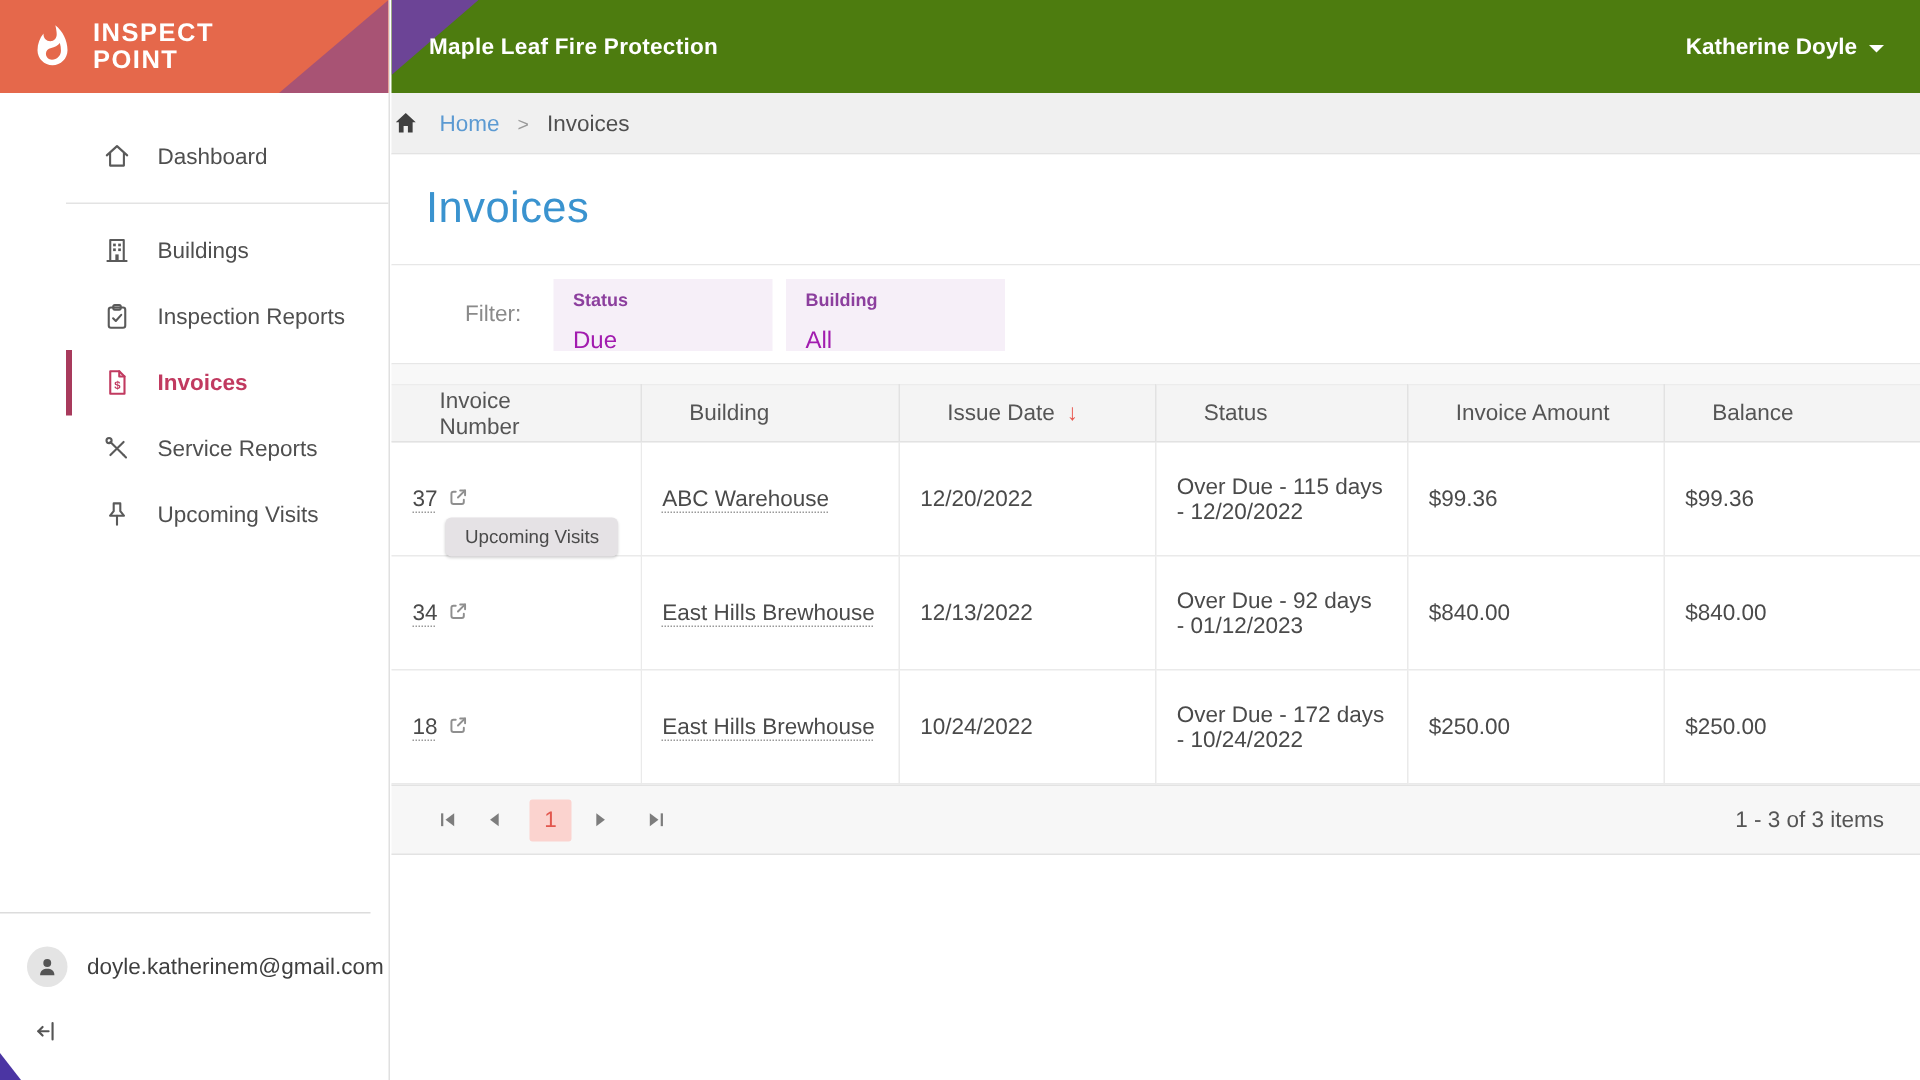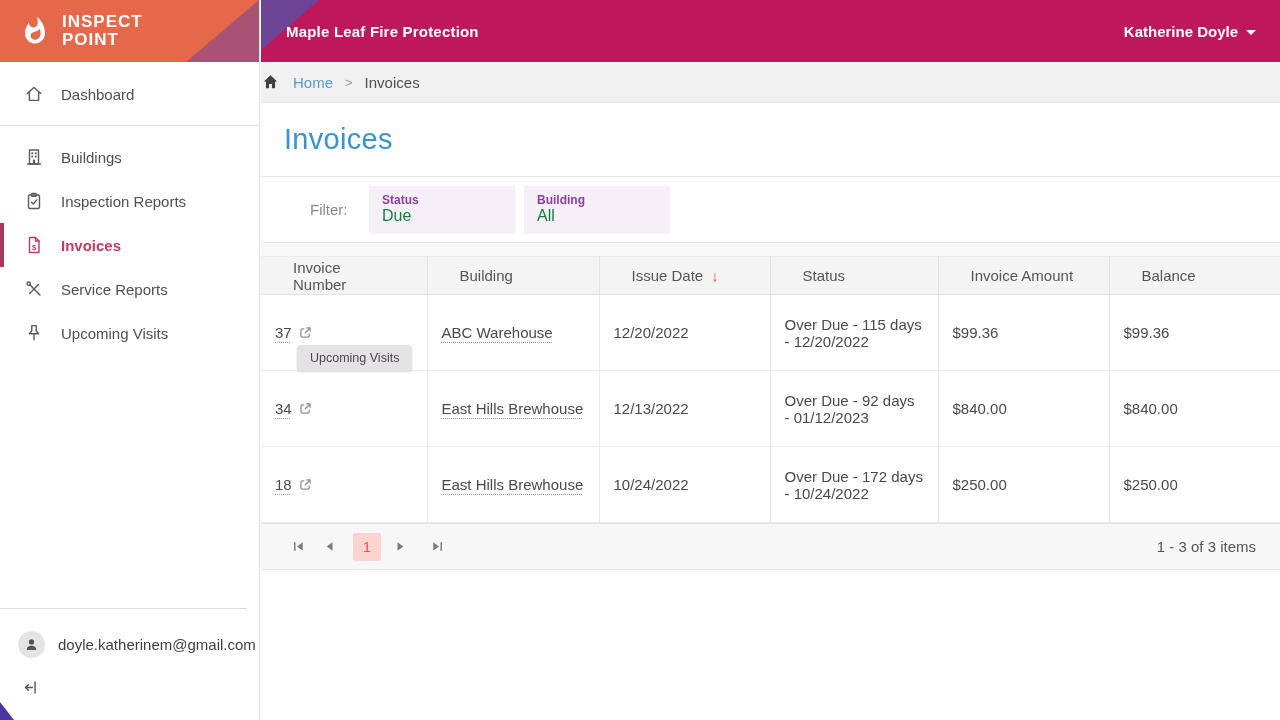--- a/index.html
+++ b/index.html
@@ -8,21 +8,21 @@
 
   
   .sidebar { position:absolute; left:0; top:0; width:260px; height:720px;
              background:#fff; border-right:1px solid #e0e0e0; z-index:5; }
   .logo-block { height:62px; background:#E5684B; position:relative; overflow:hidden;
                 display:flex; align-items:center; padding-left:20px; gap:12px; }
   .logo-corner { position:absolute; right:0; top:0; width:73px; height:62px;
                  background:#A85374; clip-path:polygon(100% 0, 100% 100%, 0 100%); }
   .logo-text { color:#fff; font-weight:700; font-size:17px; line-height:1.08;
                letter-spacing:1px; position:relative; z-index:2; }
-  .nav { padding-top:10px; }
+  .nav { padding-top:20px;margin-left:44px; }
   .nav-item { height:44px; display:flex; align-items:center; padding-left:24px; gap:17px;
               font-size:15px; color:#4f4f4f; cursor:pointer; }
   .nav-item svg { width:20px; height:20px; flex:none; stroke:#5a5a5a; fill:none;
                   stroke-width:1.4; stroke-linecap:round; stroke-linejoin:round; }
   .nav-item .fillbit { fill:#5a5a5a; stroke:none; }
   .nav-item.active { color:#C13A60; font-weight:700; box-shadow:inset 4px 0 0 #A83A5C; }
   .nav-item.active svg { stroke:#C13A60; }
   .nav-divider { border-top:1px solid #e3e3e3; margin:9px 0; }
   .sidebar-bottom { position:absolute; left:0; right:12px; bottom:0; height:112px;
                     border-top:1px solid #dcdcdc; }
@@ -30,21 +30,21 @@
   .avatar { width:27px; height:27px; border-radius:50%; background:#e4e4e4; flex:none;
             display:flex; align-items:center; justify-content:center; }
   .user-email { font-size:15px; color:#3f3f3f; }
   .collapse-btn { margin:20px 0 0 22px; width:22px; height:20px; cursor:pointer; }
   .collapse-btn svg { stroke:#555; fill:none; stroke-width:1.5; stroke-linecap:round; stroke-linejoin:round; }
   .corner-triangle { position:absolute; left:0; bottom:0; width:14px; height:18px;
                      background:#4B35A3; clip-path:polygon(0 0, 0 100%, 100% 100%); z-index:9; }
 
   
   .main { position:absolute; left:261px; top:0; width:1019px; height:720px; background:#fff; }
-  .app-header { height:62px; background:#be185d; position:relative; display:flex; align-items:center; }
+  .app-header { height:62px; background:#4d7c0f; position:relative; display:flex; align-items:center; }
   .header-corner { position:absolute; left:0; top:0; width:58px; height:50px;
                    background:#6C4496; clip-path:polygon(0 0, 100% 0, 0 100%); }
   .company { margin-left:25px; color:#fff; font-size:15px; font-weight:700;
              letter-spacing:0.2px; position:relative; z-index:2; }
   .user-menu { margin-left:auto; margin-right:24px; color:#fff; font-size:15px; font-weight:700;
                display:flex; align-items:center; gap:8px; cursor:pointer; position:relative; z-index:2; }
   .caret-down { width:0; height:0; border-left:5px solid transparent;
                 border-right:5px solid transparent; border-top:5px solid #fff; margin-top:2px; }
 
   .breadcrumb-bar { height:41px; background:#F0F0F0; border-bottom:1px solid #e3e3e3;
@@ -56,21 +56,21 @@
   .title-section { height:74px; background:#fff; border-bottom:1px solid #e7e7e7;
                    display:flex; align-items:center; }
   .page-title { margin-left:23px; font-size:29px; color:#3A93CF; font-weight:400; letter-spacing:0.3px; }
 
   .filter-section { height:66px; background:#fff; border-bottom:1px solid #e7e7e7;
                     display:flex; align-items:center; padding-left:23px; }
   .filter-label { color:#8a8a8a; font-size:15px; width:59px;margin-left:26px; }
   .chip { width:146px; height:48px; background:#F6EFF8; padding:7px 13px; cursor:pointer; }
   .chip + .chip { margin-left:9px; }
   .chip-label { font-size:12px; color:#8C3F9E; font-weight:700; }
-  .chip-value { font-size:16px; color:#15803d; margin-top:0; }
+  .chip-value { font-size:16px; color:#a21caf; margin-top:12px; }
 
   .table-gap { height:13px; background:#F8F8F8; }
 
   table.invoices { width:100%; border-collapse:collapse; table-layout:fixed;
                    font-size:15px; color:#4a4a4a; }
   table.invoices thead th { background:#F4F4F4; height:38px; font-weight:400; color:#555;
         text-align:left; padding:0 32px; border-right:1px solid #e2e2e2;
         border-bottom:1px solid #e2e2e2; border-top:1px solid #ececec; }
   table.invoices th:last-child, table.invoices td:last-child { border-right:none; }
   table.invoices tbody td { height:76px; padding:8px 14px; border-right:1px solid #eaeaea;

